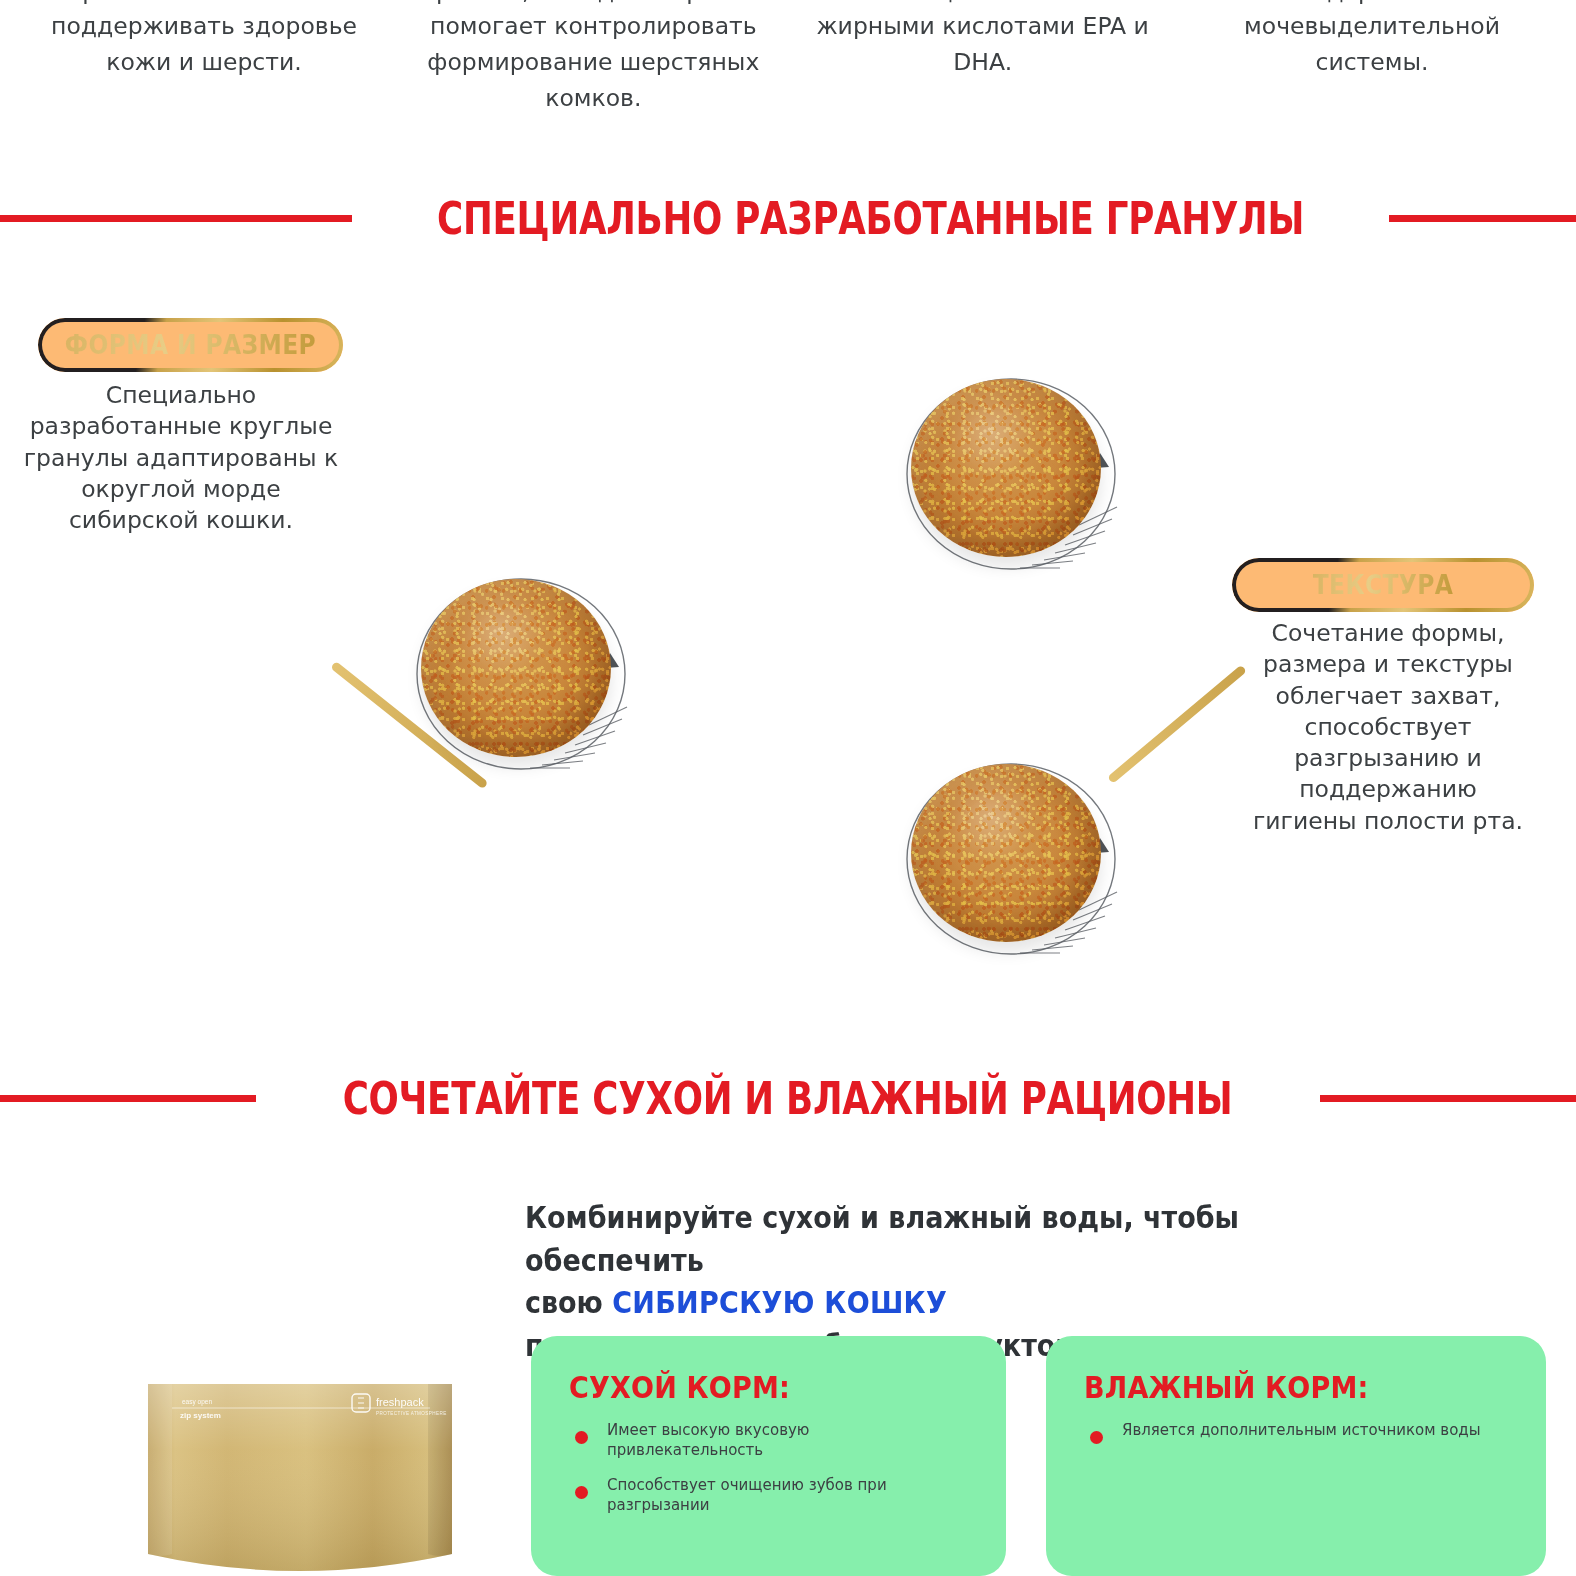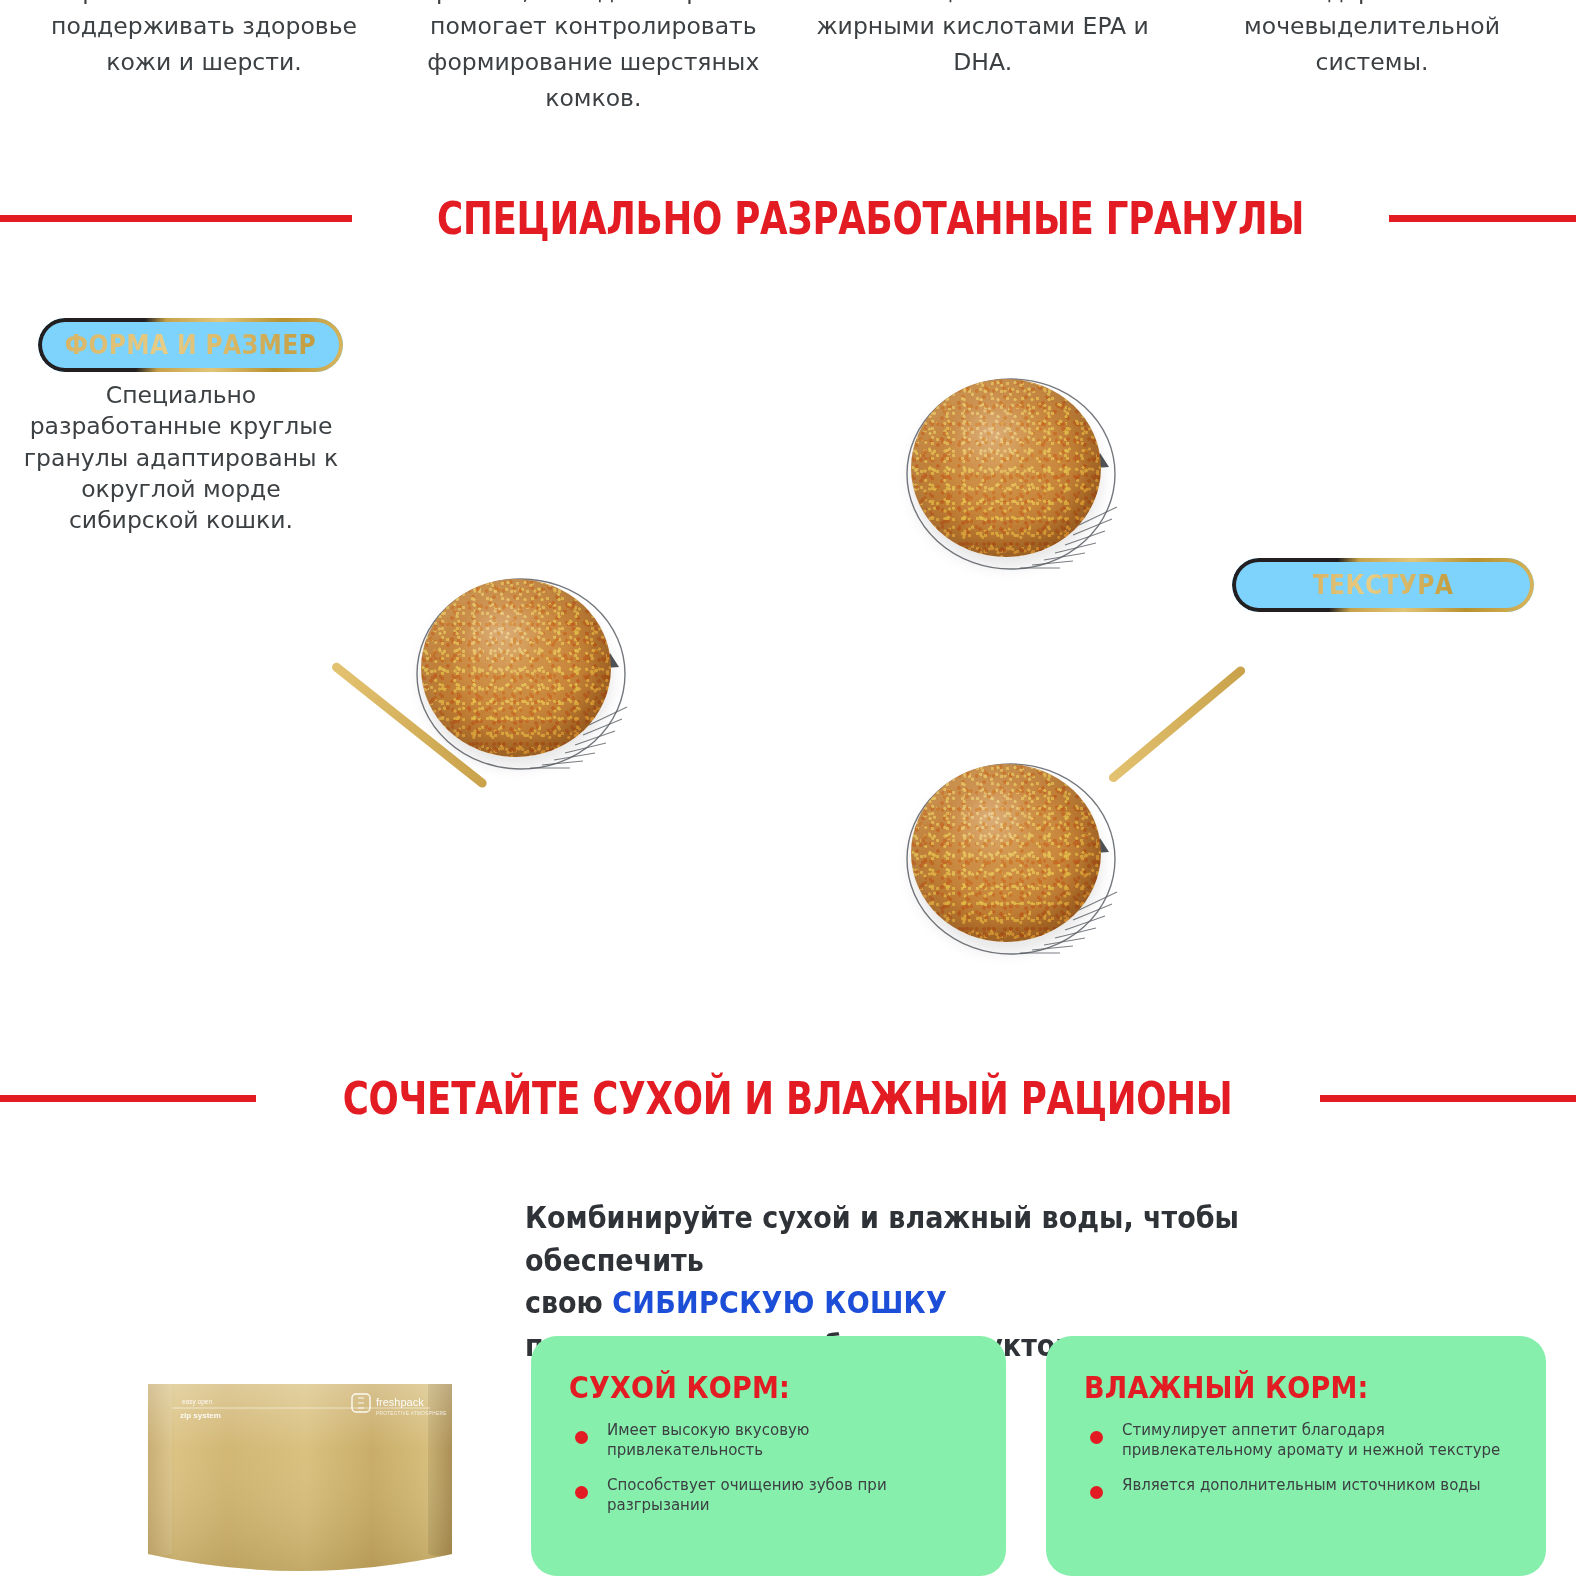--- a/index.html
+++ b/index.html
@@ -75,21 +75,21 @@
 
   
   .badge {
     position: absolute;
     height: 54px;
     border-radius: 27px;
     display: flex;
     align-items: center;
     justify-content: center;
     padding: 0 26px;
-    background: #7dd3fc;
+    background: #fdba74;
   }
   .badge .badge-ring {
     position: absolute;
     inset: 0;
     border-radius: 27px;
     padding: 4px;
     background: linear-gradient(100deg,
         #231f20 0%, #231f20 34%,
         #c8a24a 41%, #e3c578 58%,
         #b8912f 78%, #d9b75f 100%);
@@ -275,20 +275,21 @@
       <div class="badge-ring"></div>
       <span class="badge-text">ФОРМА И РАЗМЕР</span>
     </div>
     <div class="callout-text" id="text-shape">Специально разработанные круглые гранулы адаптированы к округлой морде сибирской кошки.</div>
     <div class="connector" id="connector-shape"></div>
 
     <div class="badge" id="badge-texture">
       <div class="badge-ring"></div>
       <span class="badge-text">ТЕКСТУРА</span>
     </div>
+    <div class="callout-text" id="text-texture">Сочетание формы, размера и текстуры облегчает захват, способствует разгрызанию и поддержанию гигиены полости рта.</div>
     <div class="connector" id="connector-texture"></div>
 
     <div class="kibble" id="kibble-top-right">
       <svg class="anno" viewBox="0 0 220 200">
         <ellipse cx="108" cy="99" rx="104" ry="95" fill="none" stroke="#5c6066" stroke-width="1.4" opacity="0.85"></ellipse>
         <path d="M197 78 L206 92 L192 93 Z" fill="#3d4146" opacity="0.9"></path>
         <g stroke="#5c6066" stroke-width="1.1" opacity="0.8">
           <line x1="176" y1="150" x2="214" y2="132"></line>
           <line x1="170" y1="160" x2="209" y2="144"></line>
           <line x1="162" y1="170" x2="202" y2="156"></line>
@@ -395,18 +396,17 @@
     <ul>
       <li><span class="dot"></span><span>Имеет высокую вкусовую привлекательность</span></li>
       <li><span class="dot"></span><span>Способствует очищению зубов при разгрызании</span></li>
       <li></li>
     </ul>
   </div>
 
   <div class="food-card" id="card-wet">
     <h3>ВЛАЖНЫЙ КОРМ:</h3>
     <ul>
-      <li><span class="dot"></span><span>Стимулирует аппетит благодаря привлекательному аромату и нежной текстуре</span></li>
       <li><span class="dot"></span><span>Является дополнительным источником воды</span></li>
     </ul>
   </div>
 
 </div>
 
 </body></html>

